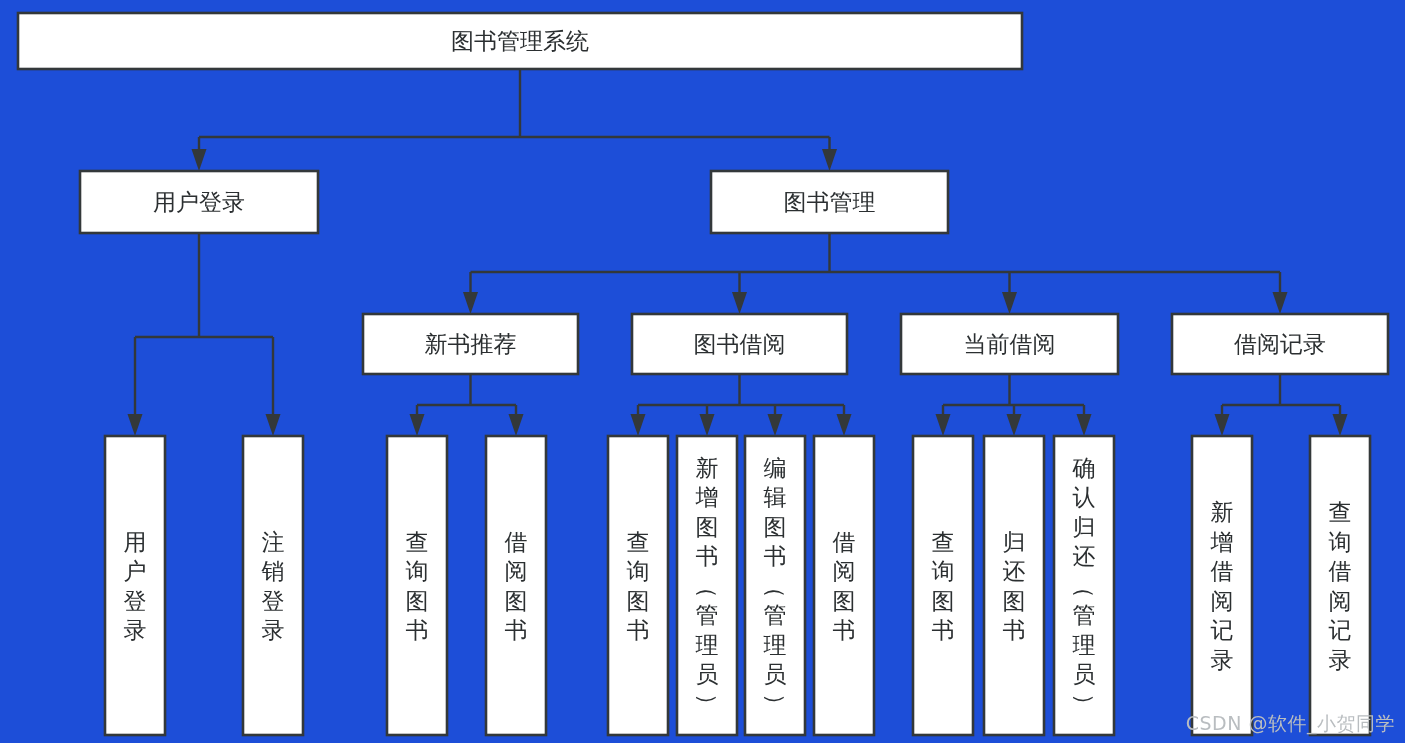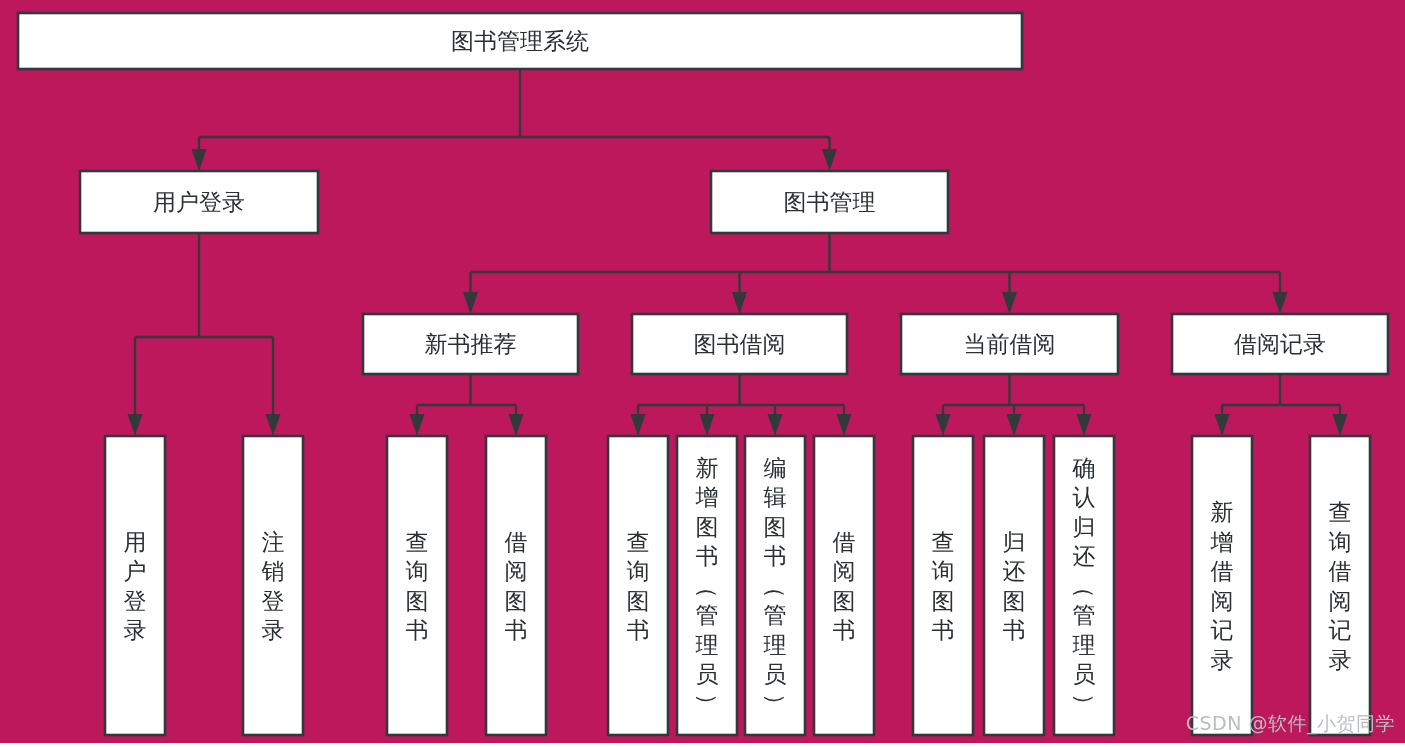--- a/index.html
+++ b/index.html
@@ -4,21 +4,21 @@
 <style>
   html, body {
     margin: 0;
     padding: 0;
     background: #ffffff;
   }
   #page {
     position: relative;
     width: 1405px;
     height: 743px;
-    background: #be185d;
+    background: #1d4ed8;
     font-family: "DejaVu Sans", "Liberation Sans", sans-serif;
     overflow: hidden;
   }
   #diagram-svg {
     position: absolute;
     left: 0;
     top: 0;
     width: 1405px;
     height: 747px;
   }

